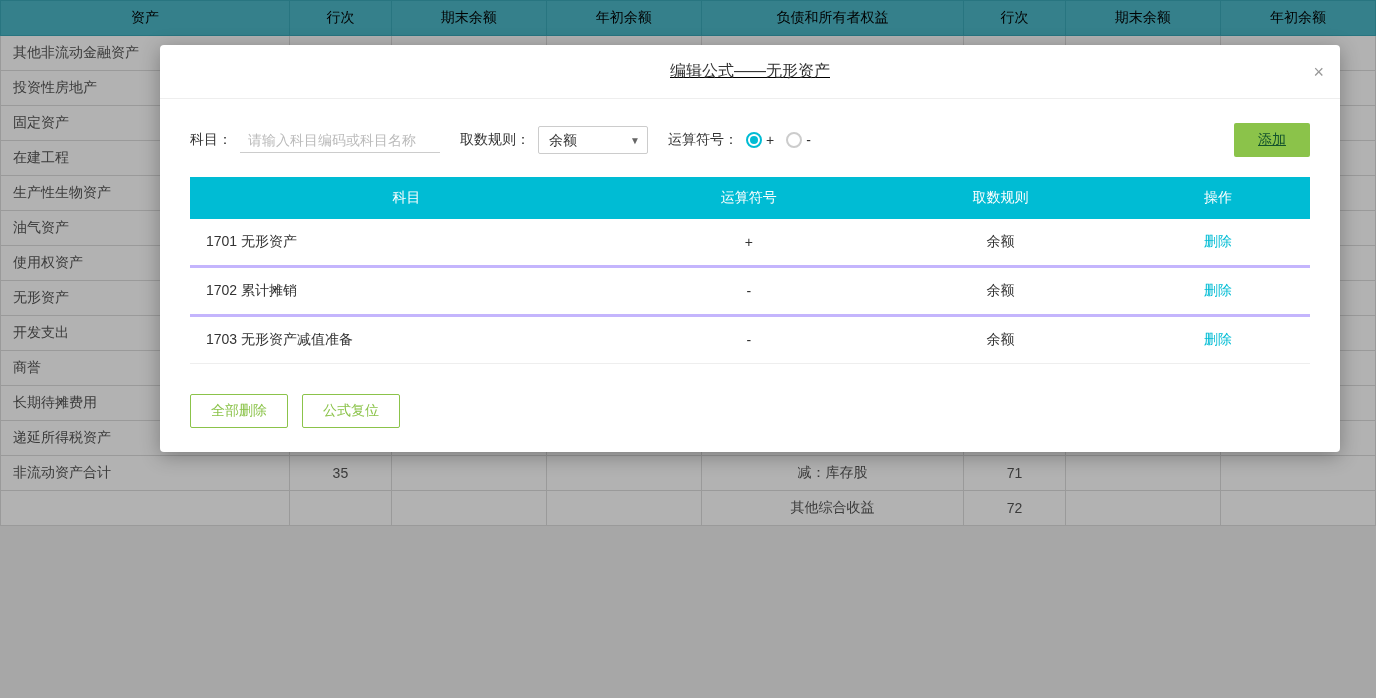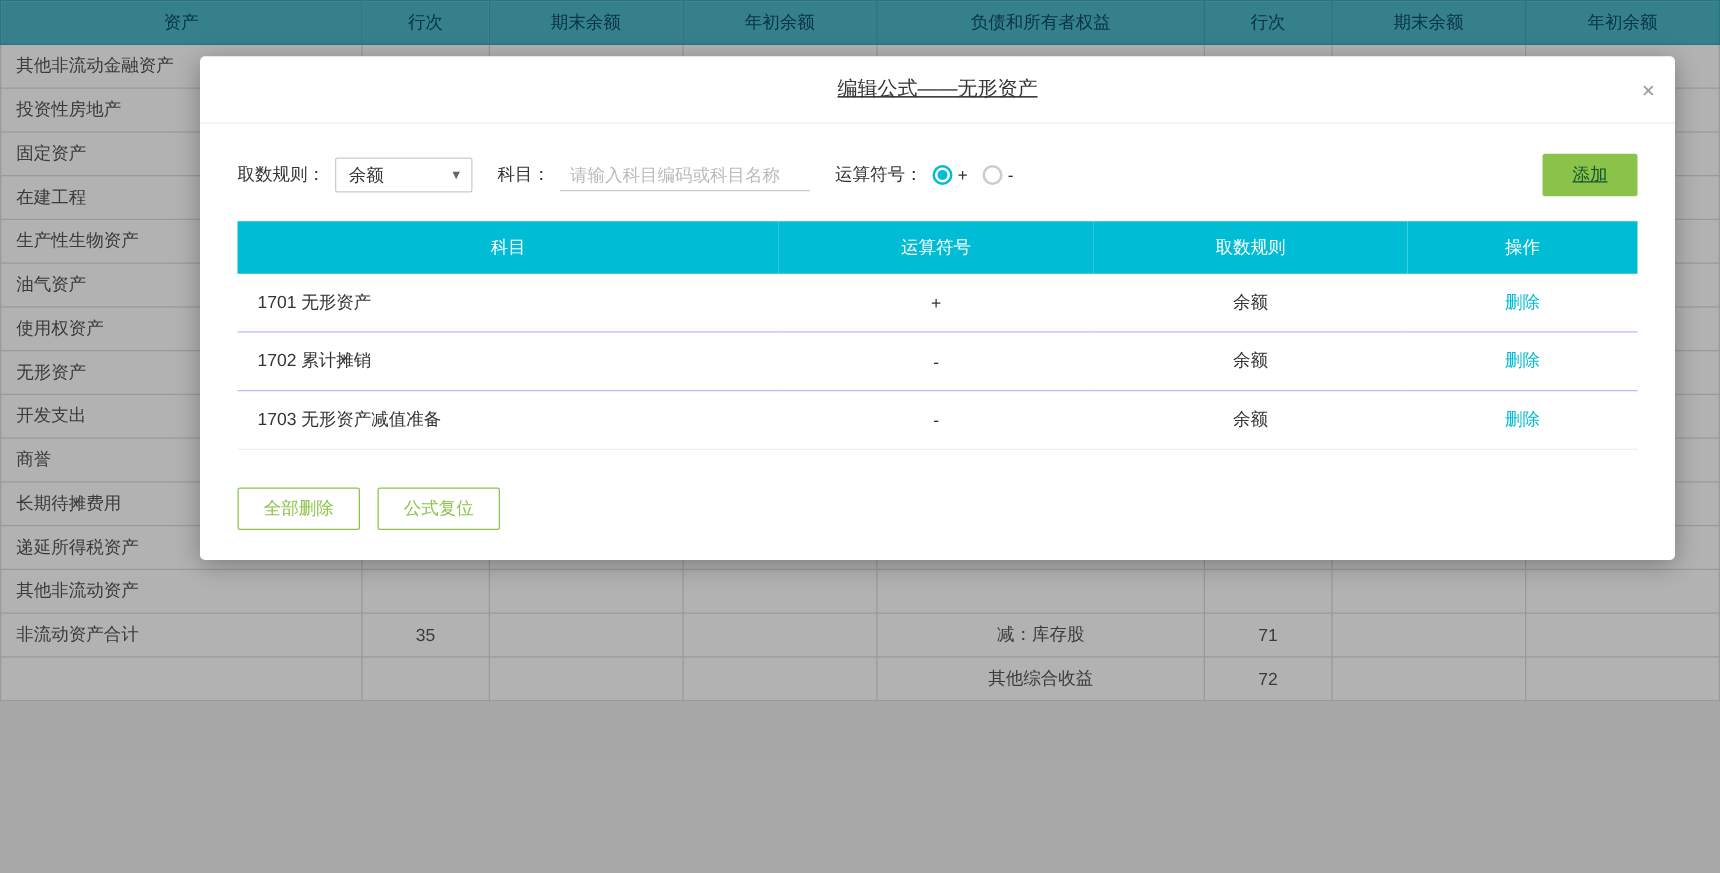--- a/index.html
+++ b/index.html
@@ -21,21 +21,21 @@
       background: #f0f0f0;
     }
 
     .bg-table table {
       width: 100%;
       border-collapse: collapse;
     }
 
     .bg-table th {
       background: #4db8c8;
-      color: #0c4a6e;
+      color: #000000;
       padding: 8px 12px;
       border: 1px solid #3aa8b8;
       text-align: center;
       font-weight: normal;
     }
 
     .bg-table td {
       padding: 8px 12px;
       border: 1px solid #ddd;
       color: #555;
@@ -229,21 +229,21 @@
 
     .data-table thead th {
       color: #fff;
       padding: 12px 24px;
       text-align: center;
       font-weight: normal;
       border: none;
     }
 
     .data-table tbody tr {
-      border-bottom: 1px solid #c4b5fd;
+      border-bottom: 3px solid #c4b5fd;
     }
 
     .data-table tbody tr:last-child {
       border-bottom: 1px solid #eee;
     }
 
     .data-table tbody td {
       padding: 14px 16px;
       text-align: center;
       color: #333;
@@ -422,30 +422,20 @@
           <td>递延所得税资产</td>
           <td></td>
           <td></td>
           <td></td>
           <td></td>
           <td></td>
           <td></td>
           <td></td>
         </tr>
         <tr>
-          <td>其他非流动资产</td>
-          <td></td>
-          <td></td>
-          <td></td>
-          <td></td>
-          <td></td>
-          <td></td>
-          <td></td>
-        </tr>
-        <tr>
           <td>非流动资产合计</td>
           <td>35</td>
           <td></td>
           <td></td>
           <td>减：库存股</td>
           <td>71</td>
           <td></td>
           <td></td>
         </tr>
         <tr>
@@ -466,31 +456,31 @@
 
 <div class="modal">
   <div class="modal-header">
     <span class="modal-title">编辑公式——无形资产</span>
     <button class="modal-close">×</button>
   </div>
 
   <div class="modal-body">
 
     <div class="form-row">
+      <div class="form-group">
+        <span class="form-label">科目：</span>
+        <input class="form-input" type="text" placeholder="请输入科目编码或科目名称" style="">
+      </div>
+
       <div class="form-group">
         <span class="form-label">取数规则：</span>
         <div class="form-select-wrapper">
           <select class="form-select" id="rule-select"><option value="余额">余额</option><option value="借方">借方</option><option value="贷方">贷方</option><option value="借方发生额">借方发生额</option><option value="贷方发生额">贷方发生额</option></select>
           <span class="select-arrow">▼</span>
         </div>
-      </div>
-
-      <div class="form-group">
-        <span class="form-label">科目：</span>
-        <input class="form-input" type="text" placeholder="请输入科目编码或科目名称" style="">
       </div>
 
       <div class="form-group">
         <span class="form-label">运算符号：</span>
         <div class="radio-group">
           <label class="radio-item">
             <div class="radio-circle selected"></div>
             <span class="radio-label">+</span>
           </label>
           <label class="radio-item">

